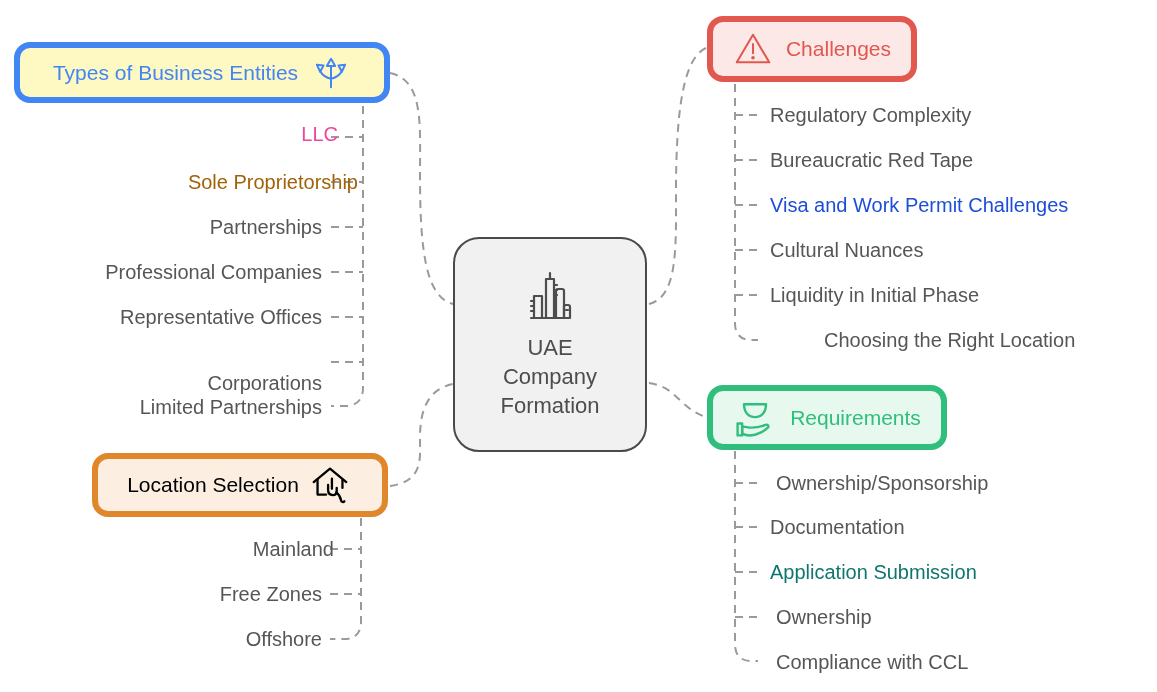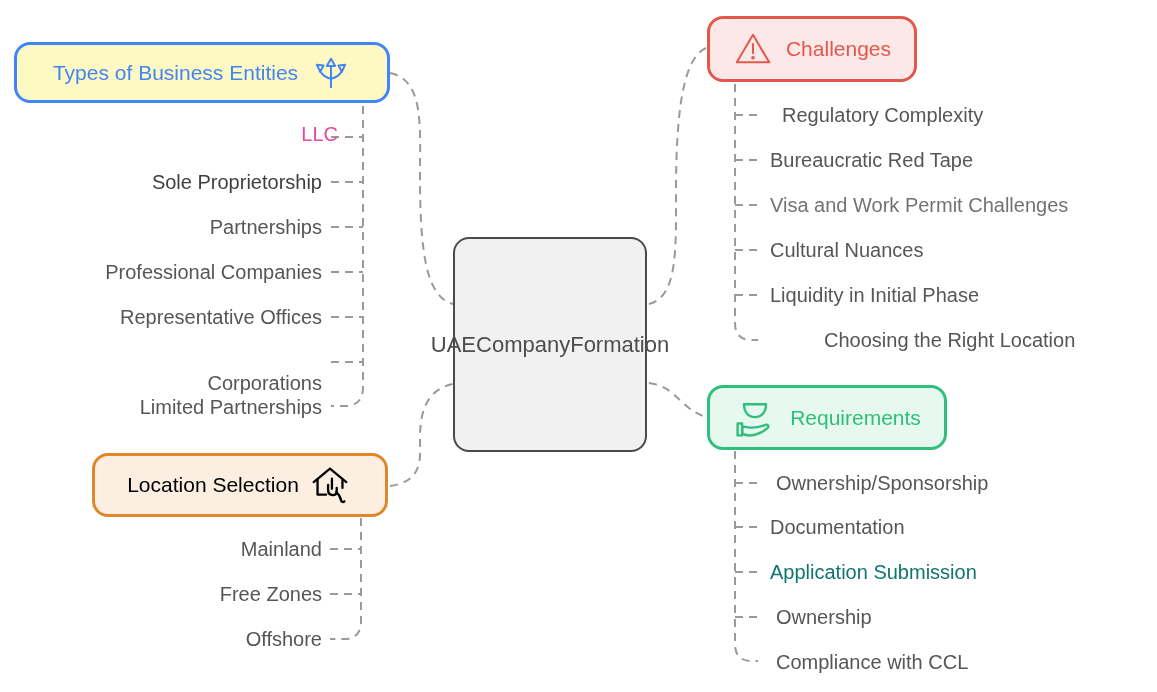--- a/index.html
+++ b/index.html
@@ -6,30 +6,30 @@
   #canvas {
     position:relative; width:1157px; height:692px; background:#ffffff;
     font-family:"Liberation Sans", sans-serif; overflow:hidden;
   }
   svg.wires { position:absolute; left:0; top:0; }
   .wire { fill:none; stroke:#9A9A9A; stroke-width:2; stroke-dasharray:8 6; }
 
   .branch-node {
     position:absolute; box-sizing:border-box;
     display:flex; align-items:center; justify-content:center; gap:13px;
-    border:3px solid #ef4444; border-radius:16px;
+    border:6px solid #ef4444; border-radius:16px;
     font-size:21px; white-space:nowrap; background:#fff;
   }
   .branch-node .node-icon { flex:0 0 auto; display:block; }
 
   .center-node {
     position:absolute; left:453px; top:237px; width:194px; height:215px;
-    box-sizing:border-box; border:2px solid #4A4A4A; border-radius:16px;
+    box-sizing:border-box; border:2px solid #4A4A4A; border-radius:26px;
     background:#F1F1F2; color:#4D4D4D;
-    display:flex; flex-direction:row; align-items:center; justify-content:center;
+    display:flex; flex-direction:column; align-items:center; justify-content:center;
     font-size:22px; line-height:29px; text-align:center;
   }
   .center-node .node-icon { margin-bottom:8px; }
 
   .item {
     position:absolute; transform:translateY(-50%);
     font-size:20px; color:#565656; white-space:nowrap;
   }
   .left-col  { left:0; width:322px; text-align:right; }
   .right-col { left:770px; text-align:left; }
@@ -137,34 +137,34 @@
         <path d="M11 18.5 V34 H20"></path>
         <path d="M37 18.5 V27"></path>
         <path d="M26 17.5 V28"></path>
         <path d="M22 24 V29 C22 32.5 24 34.5 27 34.5 C29.5 34.5 31 33 31 30.5 V27"></path>
         <path d="M30.5 31.5 C33.5 34 35 37 35.5 40 C35.8 41.8 38 42.3 39 41"></path>
       </g>
     </svg>
   </div>
 
   <div class="item left-col" style="top: 134px; color: #ec4899; margin-left: 16px;">LLC</div>
-  <div class="item left-col" style="top: 182px; color: #404040;">Sole Proprietorship</div>
+  <div class="item left-col" style="top: 182px; color: #a16207; margin-left: 36px;">Sole Proprietorship</div>
   <div class="item left-col" style="top: 227px; color: rgb(86, 86, 86);">Partnerships</div>
   <div class="item left-col" style="top: 272px; color: rgb(86, 86, 86);">Professional Companies</div>
   <div class="item left-col" style="top: 317px; color: rgb(86, 86, 86);">Representative Offices</div>
   <div class="item left-col" style="top: 362px; color: rgb(86, 86, 86); margin-top: 21px;">Corporations</div>
   <div class="item left-col" style="top: 407px; color: rgb(86, 86, 86);">Limited Partnerships</div>
 
-  <div class="item left-col" style="top: 549px; color: rgb(86, 86, 86);">Mainland</div>
+  <div class="item left-col" style="top: 549px; color: rgb(86, 86, 86); padding-left: 12px;">Mainland</div>
   <div class="item left-col" style="top: 594px; color: rgb(86, 86, 86);">Free Zones</div>
   <div class="item left-col" style="top: 639px; color: rgb(86, 86, 86);">Offshore</div>
 
-  <div class="item right-col" style="top: 115px; color: rgb(86, 86, 86); margin-left: 12px;">Regulatory Complexity</div>
+  <div class="item right-col" style="top: 115px; color: rgb(86, 86, 86);">Regulatory Complexity</div>
   <div class="item right-col" style="top: 160px; color: rgb(86, 86, 86);">Bureaucratic Red Tape</div>
-  <div class="item right-col" style="top: 205px; color: #737373;">Visa and Work Permit Challenges</div>
+  <div class="item right-col" style="top: 205px; color: #1d4ed8;">Visa and Work Permit Challenges</div>
   <div class="item right-col" style="top: 250px; color: rgb(86, 86, 86);">Cultural Nuances</div>
   <div class="item right-col" style="top: 295px; color: rgb(86, 86, 86);">Liquidity in Initial Phase</div>
   <div class="item right-col" style="top: 340px; left: 776px; color: rgb(86, 86, 86); margin-left: 48px;">Choosing the Right Location</div>
 
   <div class="item right-col" style="top: 483px; left: 776px; color: rgb(86, 86, 86);">Ownership/Sponsorship</div>
   <div class="item right-col" style="top: 527px; color: rgb(86, 86, 86);">Documentation</div>
   <div class="item right-col" style="top: 572px; color: #0f766e;">Application Submission</div>
   <div class="item right-col" style="top: 617px; left: 776px; color: rgb(86, 86, 86);">Ownership</div>
   <div class="item right-col" style="top: 662px; left: 776px; color: rgb(86, 86, 86);">Compliance with CCL</div>
 

